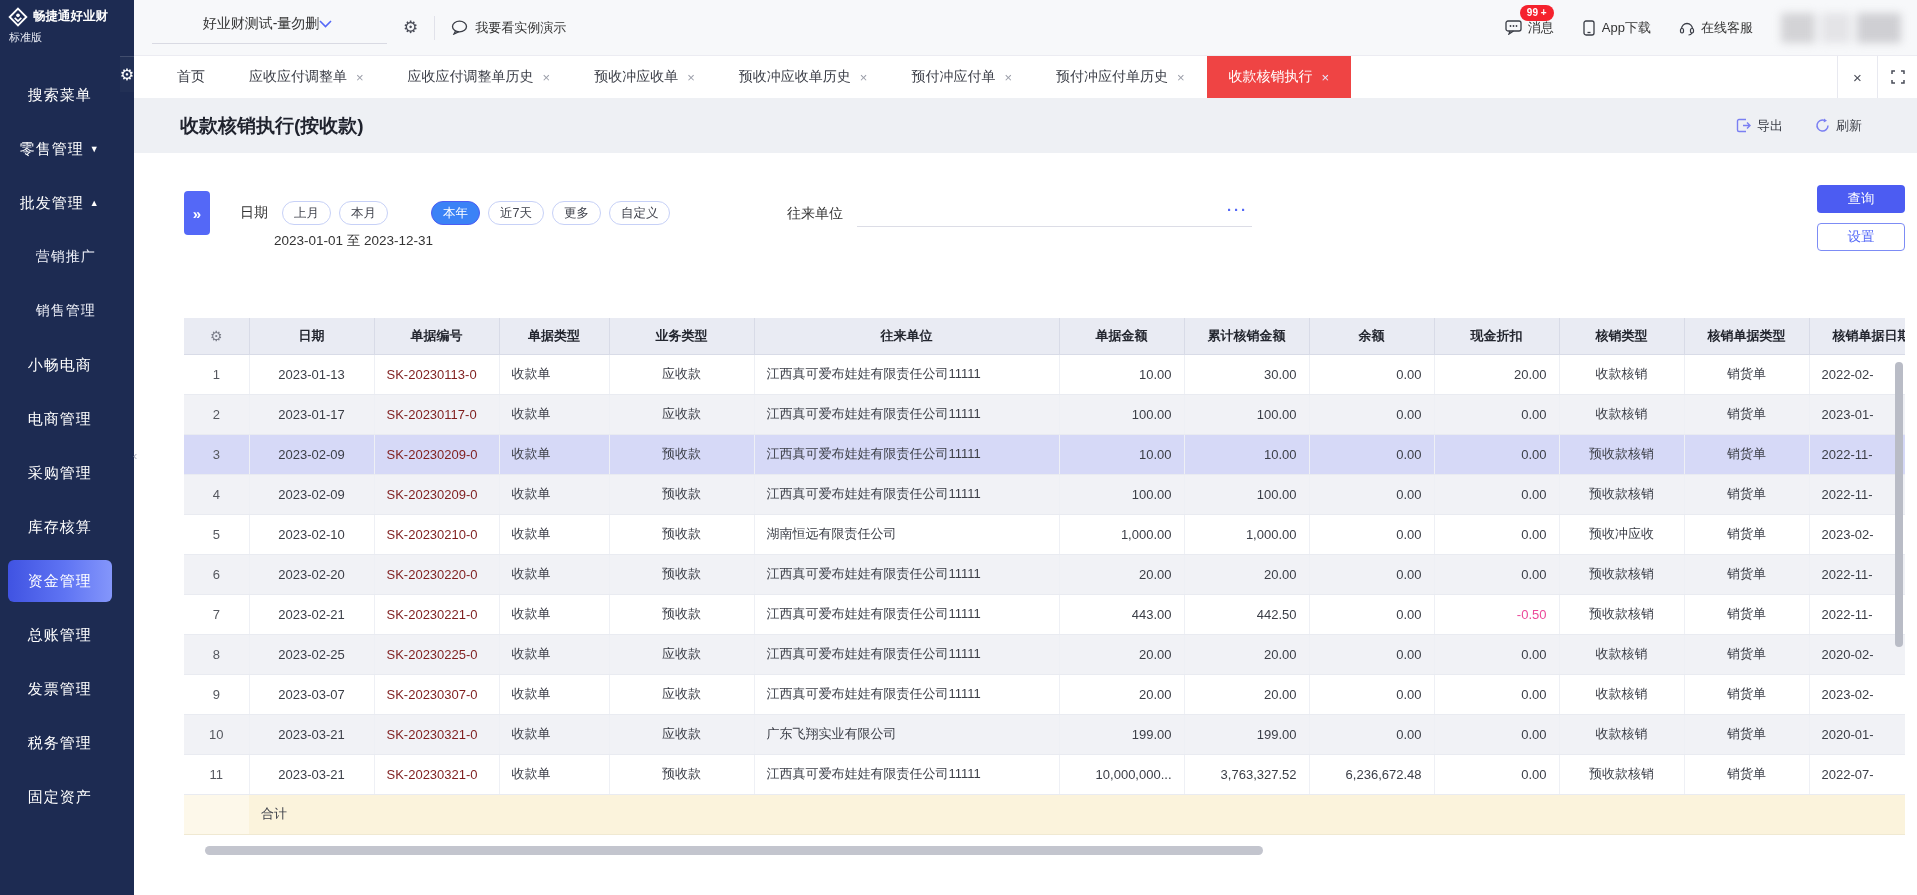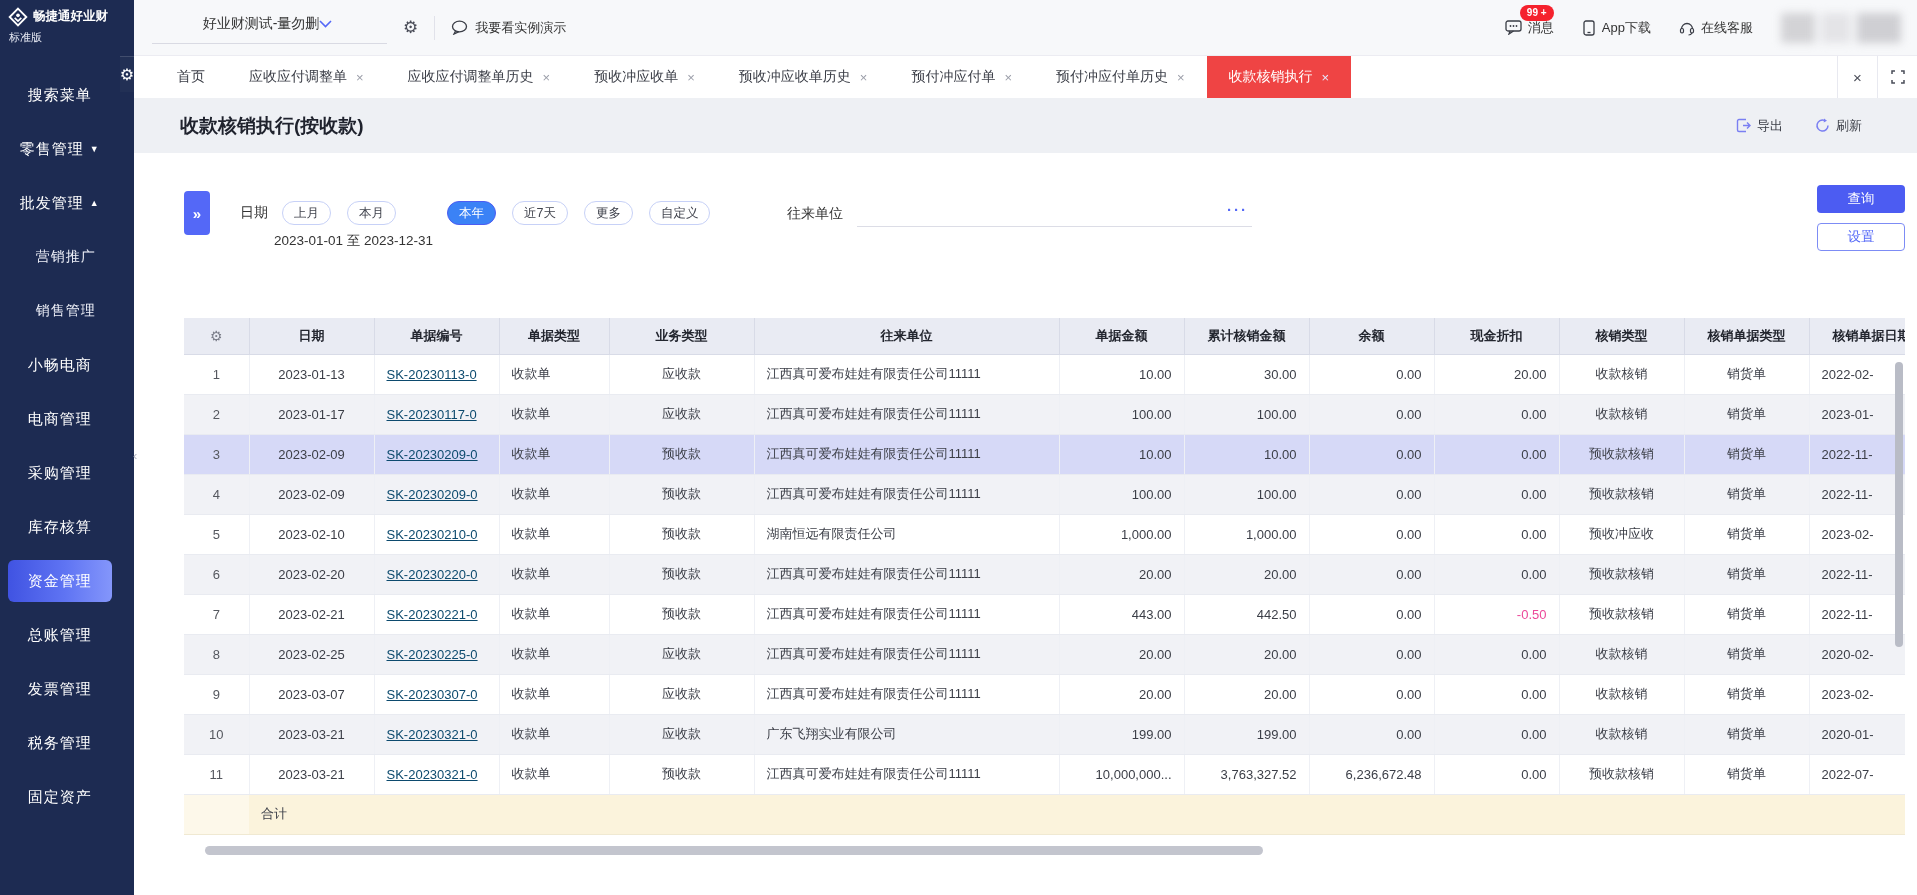--- a/index.html
+++ b/index.html
@@ -119,21 +119,21 @@
     color:#23262f; border-right:1px solid #d8dbe7; border-bottom:1px solid #d8dbe7;
     padding:0 12px; white-space:nowrap; overflow:hidden; text-align:center; }
   td { height:40px; font-size:13px; color:#3b3e47; border-right:1px solid #eef0f5;
     border-bottom:1px solid #e9ebf1; padding:0 12px; white-space:nowrap;
     overflow:hidden; }
   tbody tr { background:#fff; cursor:pointer; }
   tbody tr:nth-child(even) { background:#f1f2f6; }
   tbody tr.selected { background:#d6d9f7; }
   td.al-c { text-align:center; } td.al-r { text-align:right; } td.al-l { text-align:left; }
   td.idx { color:#55585f; text-align:center; }
-  .cell-link { text-decoration:underline; color:#0c4a6e; cursor:pointer; }
+  .cell-link { color:#7f1d1d; cursor:pointer; }
   .neg { color:#ec4899; }
   tr.total-row td { background:#fbf3dc; border-right:none; border-bottom:1px solid #f0e9d2; }
   tr.total-row td.idx-total { background:#fdf8ea; }
   .gear-th { font-weight:normal; font-size:14px; color:#7b7e8a; cursor:pointer; }
 
   
   .h-scrollbar { position:absolute; left:71px; bottom:40px; width:1058px; height:9px;
     background:#c3c5ce; border-radius:5px; cursor:pointer; }
   .v-scrollbar { position:absolute; right:14px; top:209px; width:8px; height:285px;
     background:#b9bcc6; border-radius:4px; cursor:pointer; }
@@ -329,21 +329,21 @@
     </div>
   </div>
 
   <div class="panel">
 
     <div class="expand-btn">»</div>
 
     <div class="filter-date">
       <div class="fd-row">
         <span class="fd-label">日期</span>
-        <span id="pills" style="display:flex;gap:16px;">
+        <span id="pills" style="display:flex;gap:8px;">
             <span class="pill">上月</span>
             <span class="pill">本月</span>
             <span class="pill active">本年</span>
             <span class="pill">近7天</span>
             <span class="pill">更多</span>
             <span class="pill">自定义</span>
           </span>
       </div>
       <div class="fd-range">2023-01-01 至 2023-12-31</div>
     </div>

